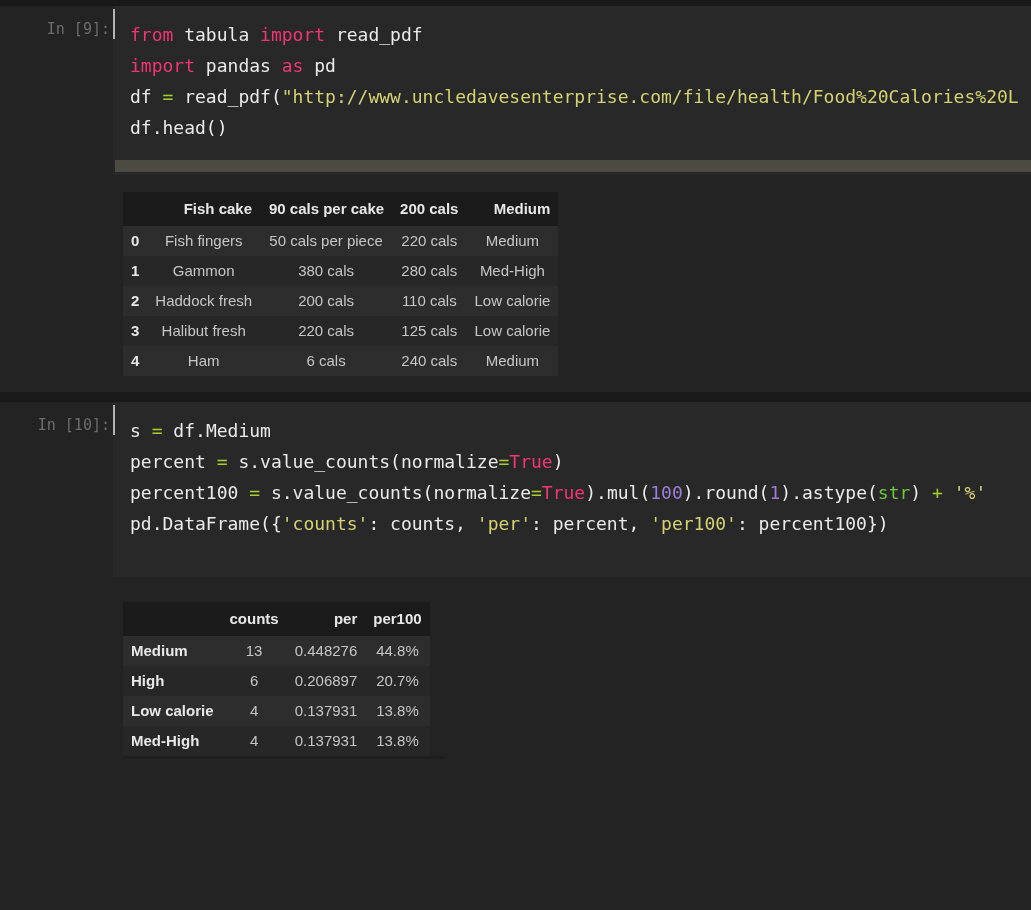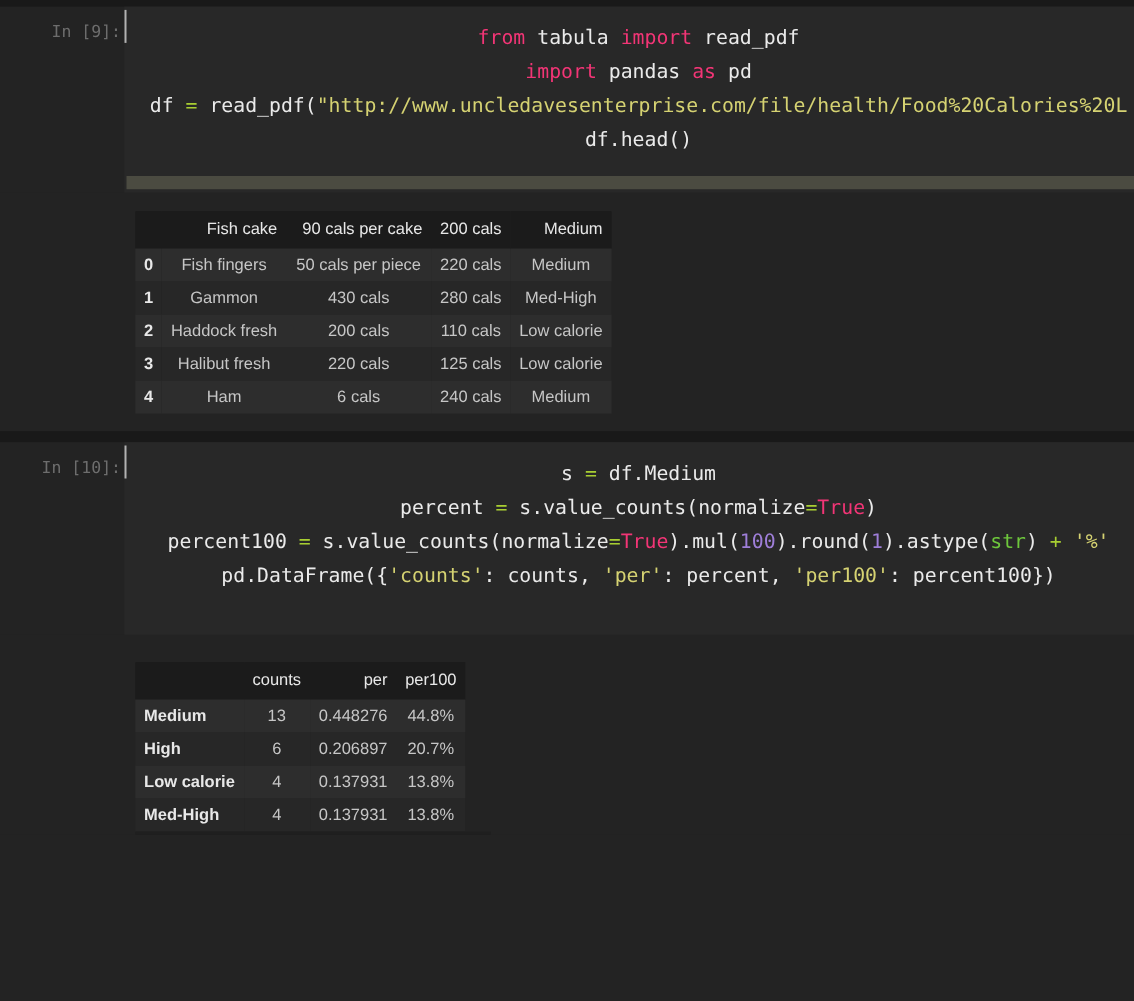--- a/index.html
+++ b/index.html
@@ -25,35 +25,35 @@
 
   .sep{height:6px;background:var(--sep-bg);}
   .sep2{height:10px;background:var(--sep-bg);}
 
   
   .code-cell{display:flex;position:relative;}
   .cell-1{height:169px;}
   .cell-2{height:175px;}
   .prompt-gutter{width:113px;flex:none;padding-top:14px;padding-right:3px;text-align:right;}
   .prompt{font-family:"DejaVu Sans Mono",monospace;font-size:15px;color:var(--prompt);white-space:pre;}
-  .input-area{flex:1;background:var(--input-bg);position:relative;overflow:hidden;text-align:center;}
+  .input-area{flex:1;background:var(--input-bg);position:relative;overflow:hidden;}
   .cursor-bar{position:absolute;left:0;top:3px;width:2px;height:30px;background:#b2b2b2;}
   .code-block{padding:13px 0 0 17px;}
   .code-line{font-family:"DejaVu Sans Mono",monospace;font-size:18px;line-height:31px;white-space:pre;}
   .tok-kw{color:var(--kw);} .tok-op{color:var(--op);} .tok-str{color:var(--str);}
   .tok-num{color:var(--num);} .tok-bi{color:var(--bi);} .tok-pl{color:var(--pl);}
   .hscrollbar{position:absolute;left:2px;right:0;bottom:3px;height:12px;background:var(--input-bg);}
   .hscrollbar .thumb{width:100%;height:100%;background:var(--thumb);}
 
   
   .output-area{background:var(--page-bg);overflow:hidden;}
   .out-1{height:217px;}
   .out-2{height:182px;}
   .df{border-collapse:collapse;margin-left:123px;font-size:15px;border:none;}
-  .df thead th{background:var(--thead-bg);color:var(--th-text);font-weight:normal;text-align:right;padding:9px 8px;line-height:16px;}
+  .df thead th{background:var(--thead-bg);color:var(--th-text);font-weight:bold;text-align:right;padding:9px 8px;line-height:16px;}
   .df tbody th{color:var(--th-text);font-weight:bold;text-align:left;padding:7px 8px;line-height:16px;}
   .df tbody td{color:var(--td-text);text-align:center;padding:7px 8px;line-height:16px;margin-top:16px;}
   .df tbody tr:nth-child(odd){background:var(--row-a);}
   .df tbody tr:nth-child(even){background:var(--row-b);}
   .out-1 .df{margin-top:17px;}
   .out-2 .df{margin-top:25px;}
   .df1 th:nth-child(1),.df1 td:nth-child(1){min-width:16px;}
   .df1 th:nth-child(2),.df1 td:nth-child(2){min-width:96px;}
   .df1 th:nth-child(3),.df1 td:nth-child(3){min-width:132px;}
   .df1 th:nth-child(4),.df1 td:nth-child(4){min-width:70px;}
@@ -105,21 +105,21 @@
           <tr>
             <th>0</th>
             <td>Fish fingers</td>
             <td>50 cals per piece</td>
             <td>220 cals</td>
             <td>Medium</td>
           </tr>
           <tr>
             <th>1</th>
             <td>Gammon</td>
-            <td>430 cals</td>
+            <td>380 cals</td>
             <td>280 cals</td>
             <td>Med-High</td>
           </tr>
           <tr>
             <th>2</th>
             <td>Haddock fresh</td>
             <td>200 cals</td>
             <td>110 cals</td>
             <td>Low calorie</td>
           </tr>

